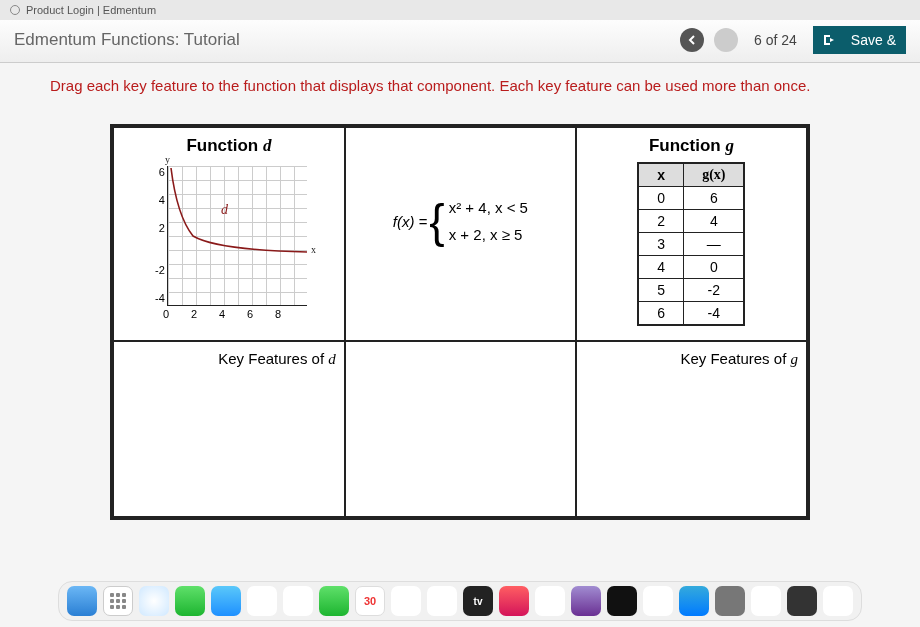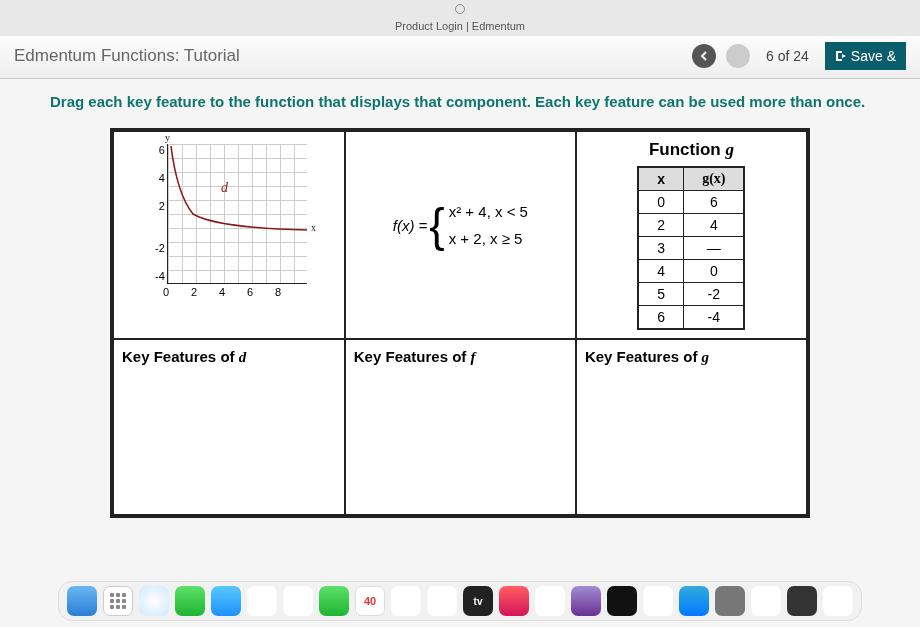--- a/index.html
+++ b/index.html
@@ -12,62 +12,61 @@
     position: relative;
   }
   .browser-tab {
     background: #e8e8e8;
     padding: 4px 10px;
     font-size: 11px;
     color: #555;
     display: flex;
     align-items: center;
     gap: 6px;
-    flex-direction: column;
   }
   .tab-icon { width: 10px; height: 10px; border: 1px solid #888; border-radius: 50%; display:inline-block;}
   .header-bar {
     background: linear-gradient(#fdfdfd,#eeeeee);
     border-bottom: 1px solid #ccc;
     display: flex;
     align-items: center;
     padding: 6px 14px 8px 14px;
     gap: 10px;
   }
   .page-title { color: #666; font-size: 17px; flex: 1; }
   .nav-circle {
     width: 24px; height: 24px; border-radius: 50%;
     background: #555; color:#fff; display:flex; align-items:center; justify-content:center;
     font-size:14px; cursor:pointer;
   }
   .nav-circle.grey { background:#ccc; }
   .counter { color:#444; font-size:14px; margin: 0 6px; }
   .save-btn {
     background:#0b5d6b; color:#fff; padding:6px 10px; font-size:14px;
-    border:none; display:flex; align-items:center; gap:4px; cursor:pointer;text-align:center;
+    border:none; display:flex; align-items:center; gap:16px; cursor:pointer;text-align:center;
   }
   .content { padding: 14px 50px 10px 50px; }
-  .instruction { color:#0f766e; font-size:15px; margin-bottom:18px;font-weight:bold; }
+  .instruction { color:#b91c1c; font-size:15px; margin-bottom:30px; }
   .worksheet {
     border: 3px solid #222;
     width: 700px;
     margin: 0 auto;
     background:#fff;
   }
   .row { display:flex; }
   .cell {
     border: 1.5px solid #222;
     padding: 8px;
   }
   .col1 { width: 33.4%; }
   .col2 { width: 33.3%; }
   .col3 { width: 33.3%; }
   .fn-title { font-size:17px; font-weight:bold; text-align:center; margin-bottom:6px;}
   .fn-title i { font-style: italic; font-family: Georgia, serif; }
-  .kf-title { font-size:15px; font-weight:bold; text-align:left; }
+  .kf-title { font-size:15px; font-weight:normal; text-align:right; }
   .kf-title i { font-style: italic; font-family: Georgia, serif; }
   .drop-area { height: 140px; }
 
   
   .graph-wrap { position:relative; width:180px; height:170px; margin:0 auto; }
   .grid { position:absolute; left:28px; top:4px; width:140px; height:140px;
           background-image:
             repeating-linear-gradient(#ccc 0 1px, transparent 1px 14px),
             repeating-linear-gradient(90deg,#ccc 0 1px, transparent 1px 14px);
           border-left:1.5px solid #222; border-bottom:1.5px solid #222;
@@ -150,20 +149,23 @@
 </div>
 
 <div class="content">
   <div class="instruction">Drag each key feature to the function that displays that component. Each key feature can be used more than once.</div>
 
   <div class="worksheet">
 
     <div class="row">
 
       <div class="cell col1">
+        <div class="fn-title">
+          <span>Function </span><i>d</i>
+        </div>
         <div class="graph-wrap">
           <span class="ylabel" style="left:26px;top:-8px">y</span>
           <span class="axis-y" style="top:4px">6</span>
           <span class="axis-y" style="top:32px">4</span>
           <span class="axis-y" style="top:60px">2</span>
           <span class="axis-y" style="top:102px">-2</span>
           <span class="axis-y" style="top:130px">-4</span>
           <div class="grid"></div>
           <svg class="curve">
             <path d="M4,2 Q10,50 26,70 Q50,84 140,86"></path>
@@ -229,23 +231,20 @@
     </div>
 
     <div class="row">
       <div class="cell col1">
         <div class="kf-title">
           <span>Key Features of </span><i>d</i>
         </div>
         <div class="drop-area"></div>
       </div>
       <div class="cell col2">
-        <div class="kf-title">
-          <span>Key Features of </span><i>f</i>
-        </div>
         <div class="drop-area"></div>
       </div>
       <div class="cell col3">
         <div class="kf-title">
           <span>Key Features of </span><i>g</i>
         </div>
         <div class="drop-area"></div>
       </div>
     </div>
   </div>
@@ -265,21 +264,21 @@
         <span></span>
         <span></span>
       </div>
     </div>
   <div class="dock-item di-safari"></div>
   <div class="dock-item di-msg"></div>
   <div class="dock-item di-mail"></div>
   <div class="dock-item di-chrome"></div>
   <div class="dock-item di-photos"></div>
   <div class="dock-item di-ft"></div>
-  <div class="dock-item di-cal">40</div>
+  <div class="dock-item di-cal">30</div>
   <div class="dock-item di-notes"></div>
   <div class="dock-item di-rem"></div>
   <div class="dock-item di-tv">tv</div>
   <div class="dock-item di-music"></div>
   <div class="dock-item di-news"></div>
   <div class="dock-item di-pod"></div>
   <div class="dock-item di-stocks"></div>
   <div class="dock-item di-paint"></div>
   <div class="dock-item di-app"></div>
   <div class="dock-item di-sys"></div>

